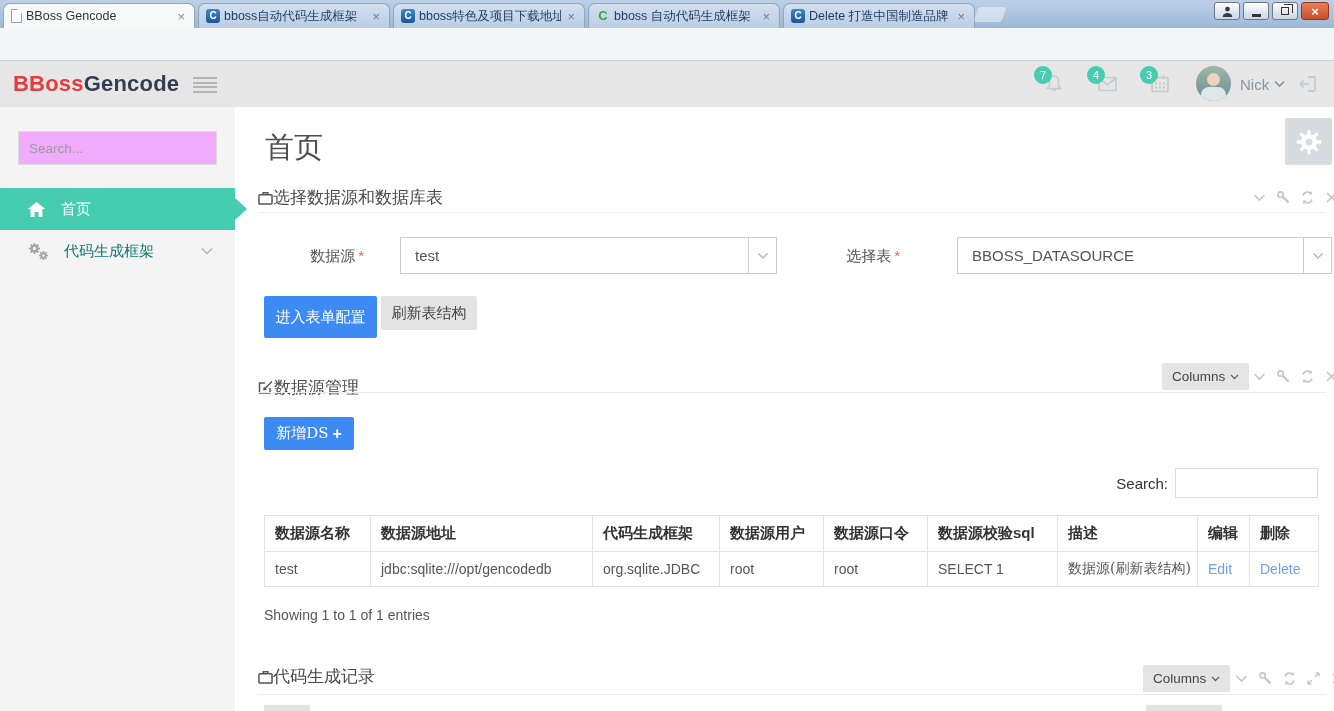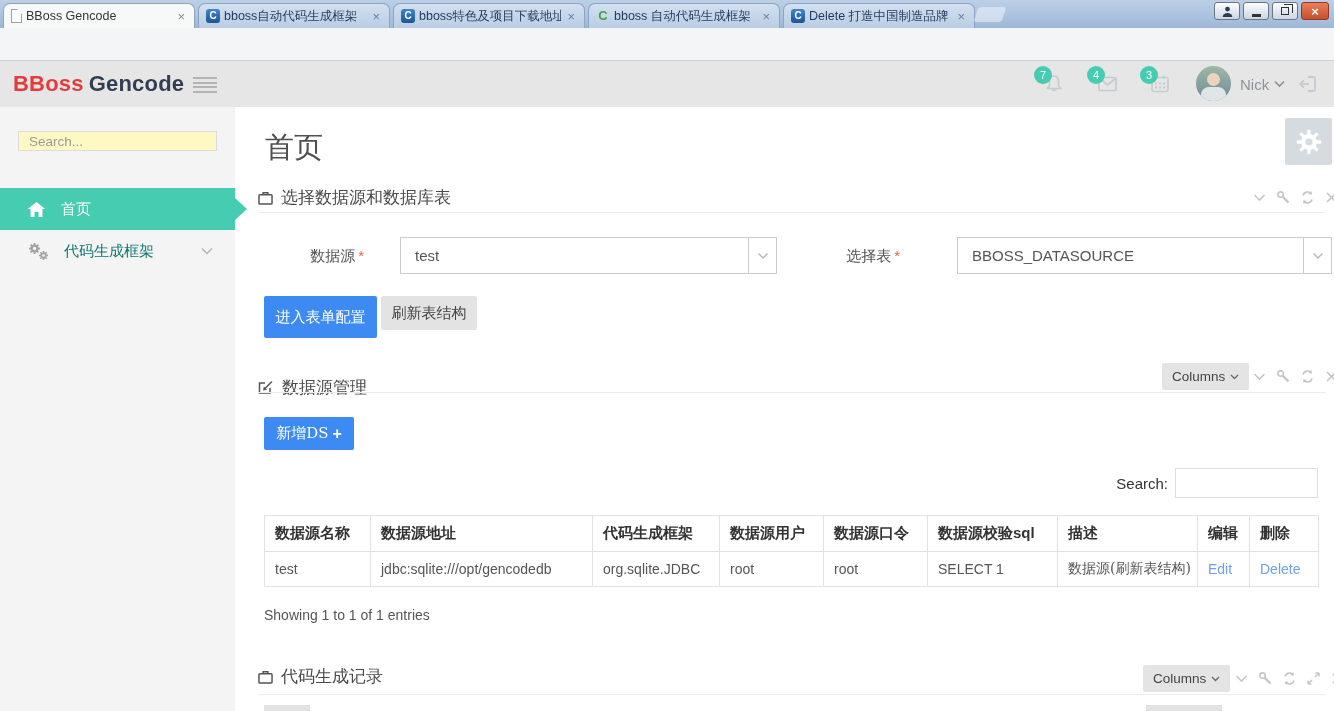--- a/index.html
+++ b/index.html
@@ -45,55 +45,55 @@
   #addressbar .host { font-size:14.5px; color:#37383a; }
   #addressbar .path { font-size:14.5px; color:#9b9da0; }
   .translate-ico { width:15px; height:14px; border:1px solid #8d9298; border-radius:2px;
     font-size:9px; line-height:13px; text-align:center; color:#5d6166; background:#fff; }
   .star-ico { font-size:17px; color:#9a9ea3; line-height:1; cursor:pointer; }
 
   
   #appheader { left:0; top:61px; width:1334px; height:46px; background:#e6e6e6; }
   #logo { position:absolute; left:13px; top:71px; font-size:22px; font-weight:bold; letter-spacing:.2px; cursor:pointer; }
   #logo .red { color:#e23d3d; }
-  #logo .navy { color:#333e52; margin-left:5px; font-weight:600; }
+  #logo .navy { color:#333e52; font-weight:600; }
   #hamburger { position:absolute; left:193px; top:77px; width:24px; height:15px; cursor:pointer; }
   #hamburger i { display:block; height:2px; background:#b3b3b3; margin-bottom:2.5px; }
   .noti { position:absolute; top:72px; width:26px; height:26px; cursor:pointer; }
   .badge { position:absolute; top:66px; width:18px; height:18px; border-radius:50%; background:#46ccb0;
     color:#fff; font-size:11px; line-height:18px; text-align:center; z-index:2; }
   #avatar { position:absolute; left:1196px; top:66px; width:35px; height:35px; border-radius:50%;
     overflow:hidden; background:linear-gradient(180deg,#9eb8a8,#6d8a96); cursor:pointer; }
   #avatar .head { position:absolute; left:11px; top:7px; width:13px; height:13px; border-radius:50%; background:#ecd3b9; }
   #avatar .body { position:absolute; left:5px; top:21px; width:25px; height:16px; border-radius:8px 8px 0 0; background:#dfe6ea; }
   #username { position:absolute; left:1240px; top:76px; font-size:15px; color:#8b949b; cursor:pointer; }
   #user-caret { position:absolute; left:1274px; top:80px; }
   #logout { position:absolute; left:1296px; top:72px; cursor:pointer; }
 
   
   #sidebar { left:0; top:107px; width:235px; height:604px; background:#f4f4f4; }
-  #side-search { position:absolute; left:18px; top:131px; width:199px; height:20px;
-    border:1px solid #dcdcdc; background:#fef9c3; display:flex; align-items:center; }
+  #side-search { position:absolute; left:18px; top:131px; width:199px; height:34px;
+    border:1px solid #dcdcdc; background:#f0abfc; display:flex; align-items:center; }
   #side-search input { flex:1; border:none; outline:none; background:transparent; padding:0 10px;
     font-size:13.5px; color:#555; font-family:inherit; }
   #side-search input::placeholder { color:#9b9b9b; }
   .side-item { position:absolute; left:0; width:235px; height:42px; display:flex; align-items:center;
     padding-left:27px; gap:15px; font-size:15px; color:#0f766e; cursor:pointer; }
   .side-item.active { background:#46ccb0; color:#fff; }
   .side-item.active:after { content:""; position:absolute; left:235px; top:10px;
     border-top:11px solid transparent; border-bottom:11px solid transparent; border-left:12px solid #46ccb0; }
   .side-caret { position:absolute; right:22px; top:17px; }
 
   
   #page-title { left:265px; top:128px; font-size:29px; color:#4f4f4f;
     font-family:"DejaVu Serif","Liberation Serif",serif; }
   #gear-btn { left:1285px; top:118px; width:47px; height:47px; background:#d5dbde; border-radius:2px;
     display:flex; align-items:center; justify-content:center; cursor:pointer; }
 
-  .panel-title { position:absolute; display:flex; align-items:center; gap:8px;
+  .panel-title { position:absolute; display:flex; align-items:center; gap:0;
     font-size:17px; color:#4a4a4a; font-family:"DejaVu Serif","Liberation Serif",serif; }
   .panel-divider { position:absolute; left:258px; width:1068px; height:1px; background:#ececec; }
   .panel-ctrls { position:absolute; display:flex; align-items:center; gap:9px; }
   .pc { width:15px; height:15px; cursor:pointer; }
   .columns-btn { position:absolute; height:27px; background:#e4e4e4; border:none; border-radius:2px;
     font-size:13.5px; color:#444; padding:0 10px; display:flex; align-items:center; gap:5px;
     font-family:inherit; cursor:pointer; }
 
   .form-label { position:absolute; font-size:15px; color:#545454; text-align:right;
     font-family:"DejaVu Serif","Liberation Serif",serif; }

